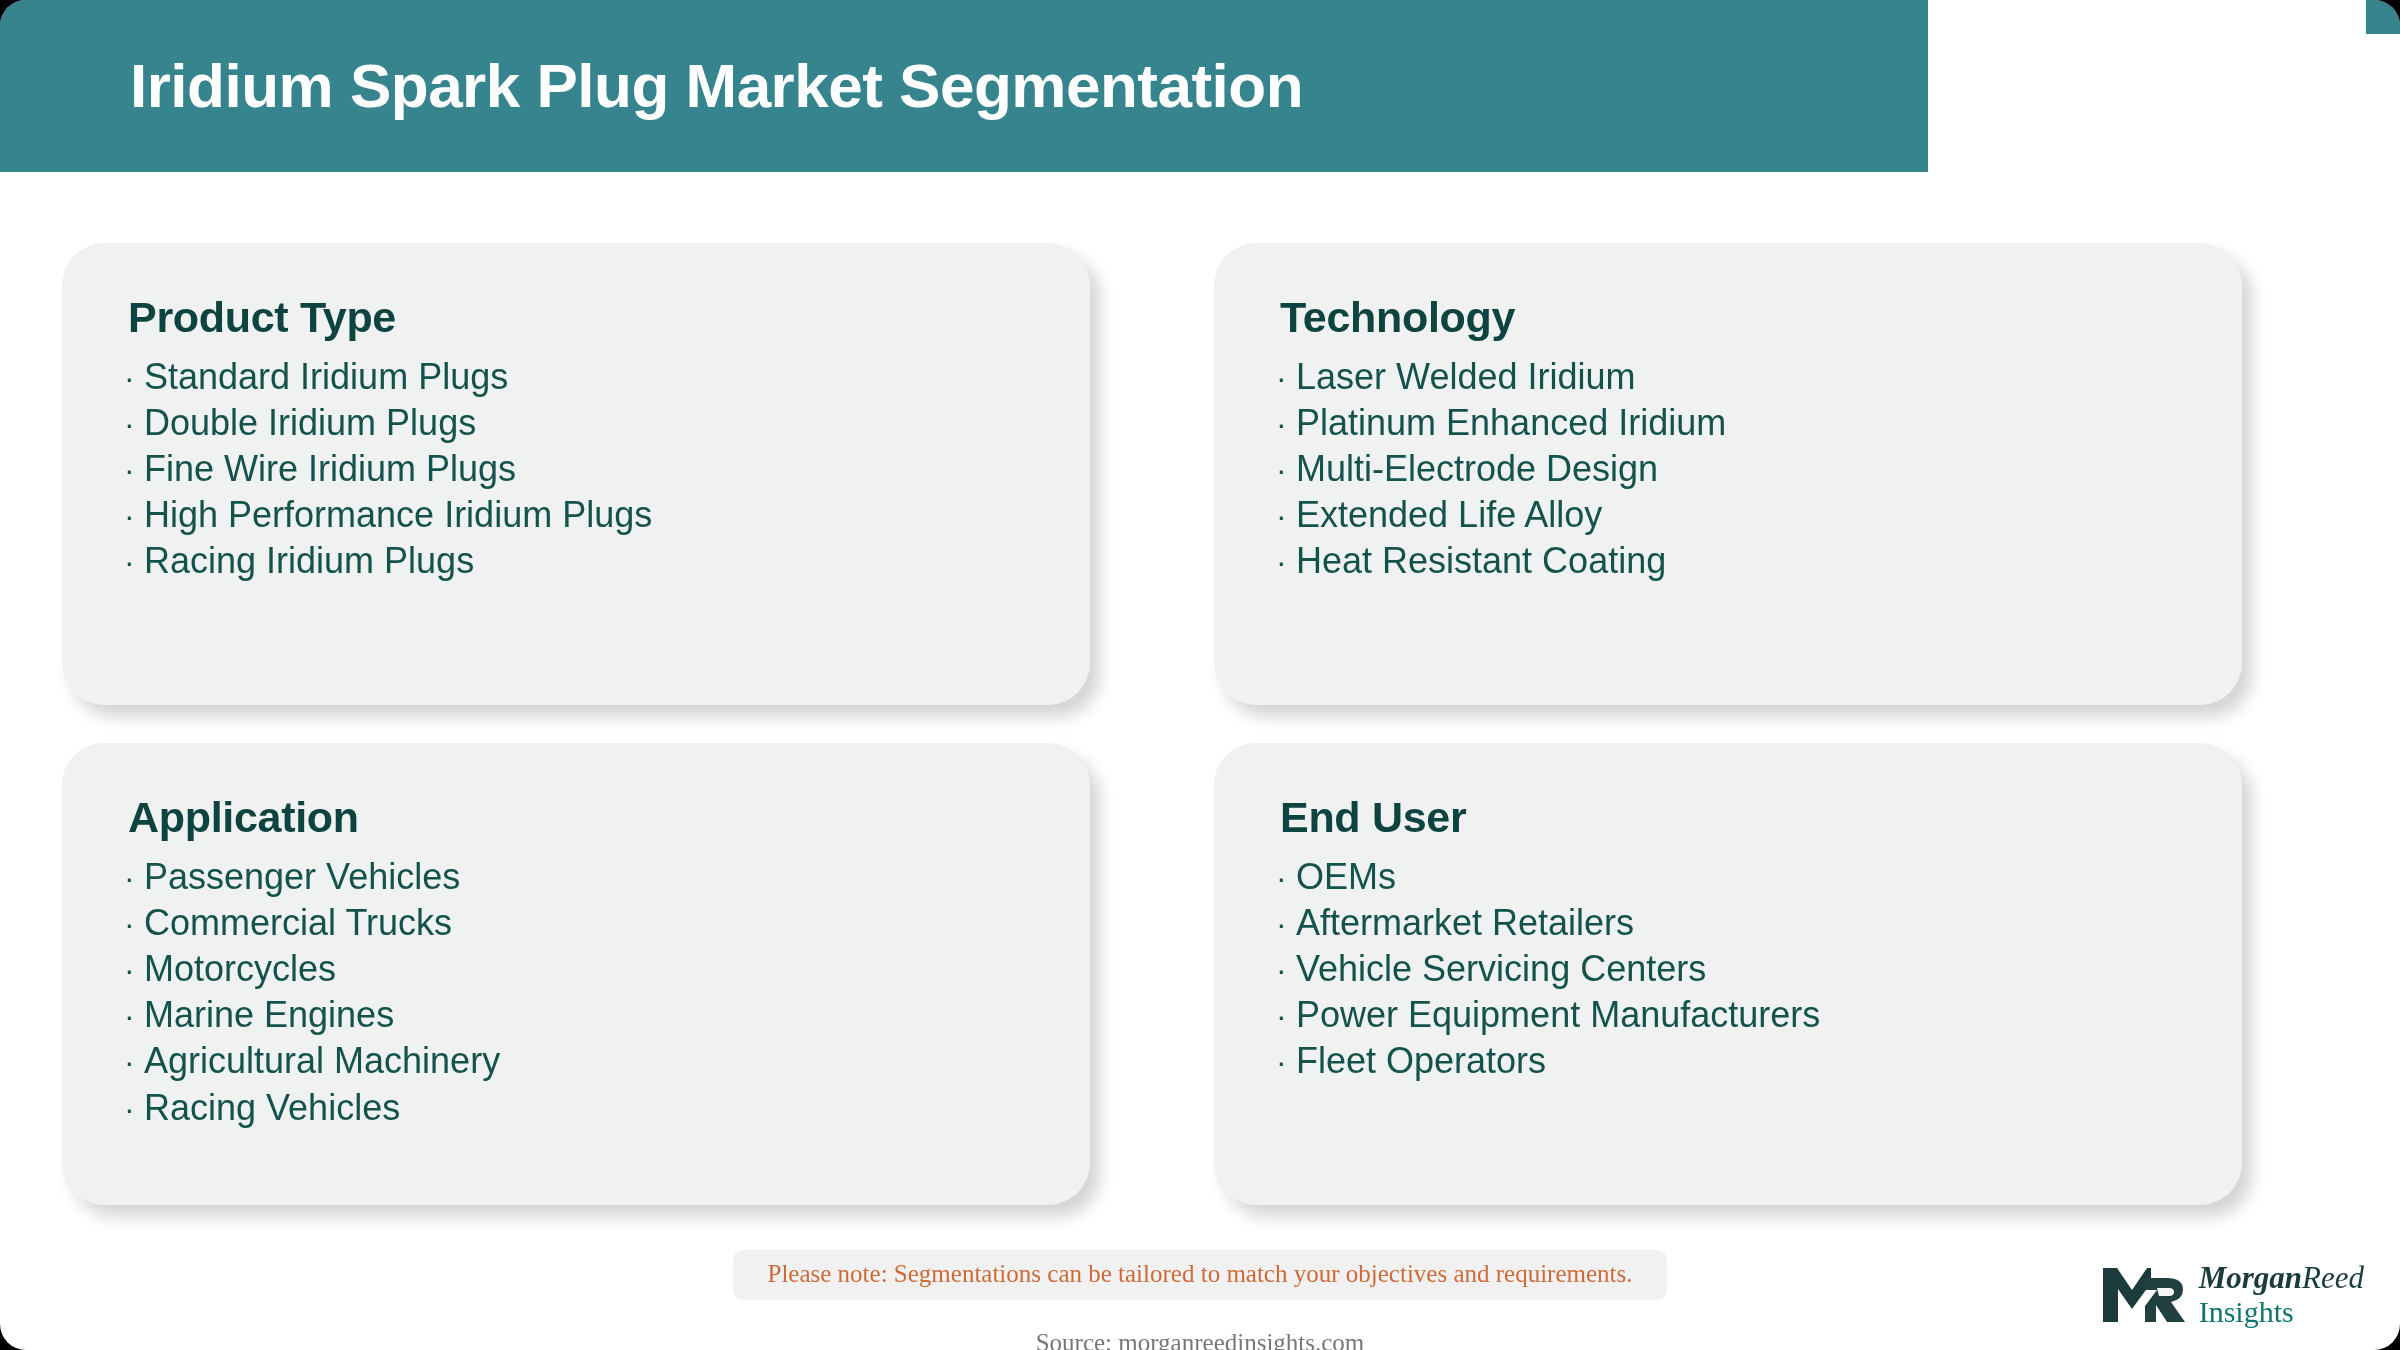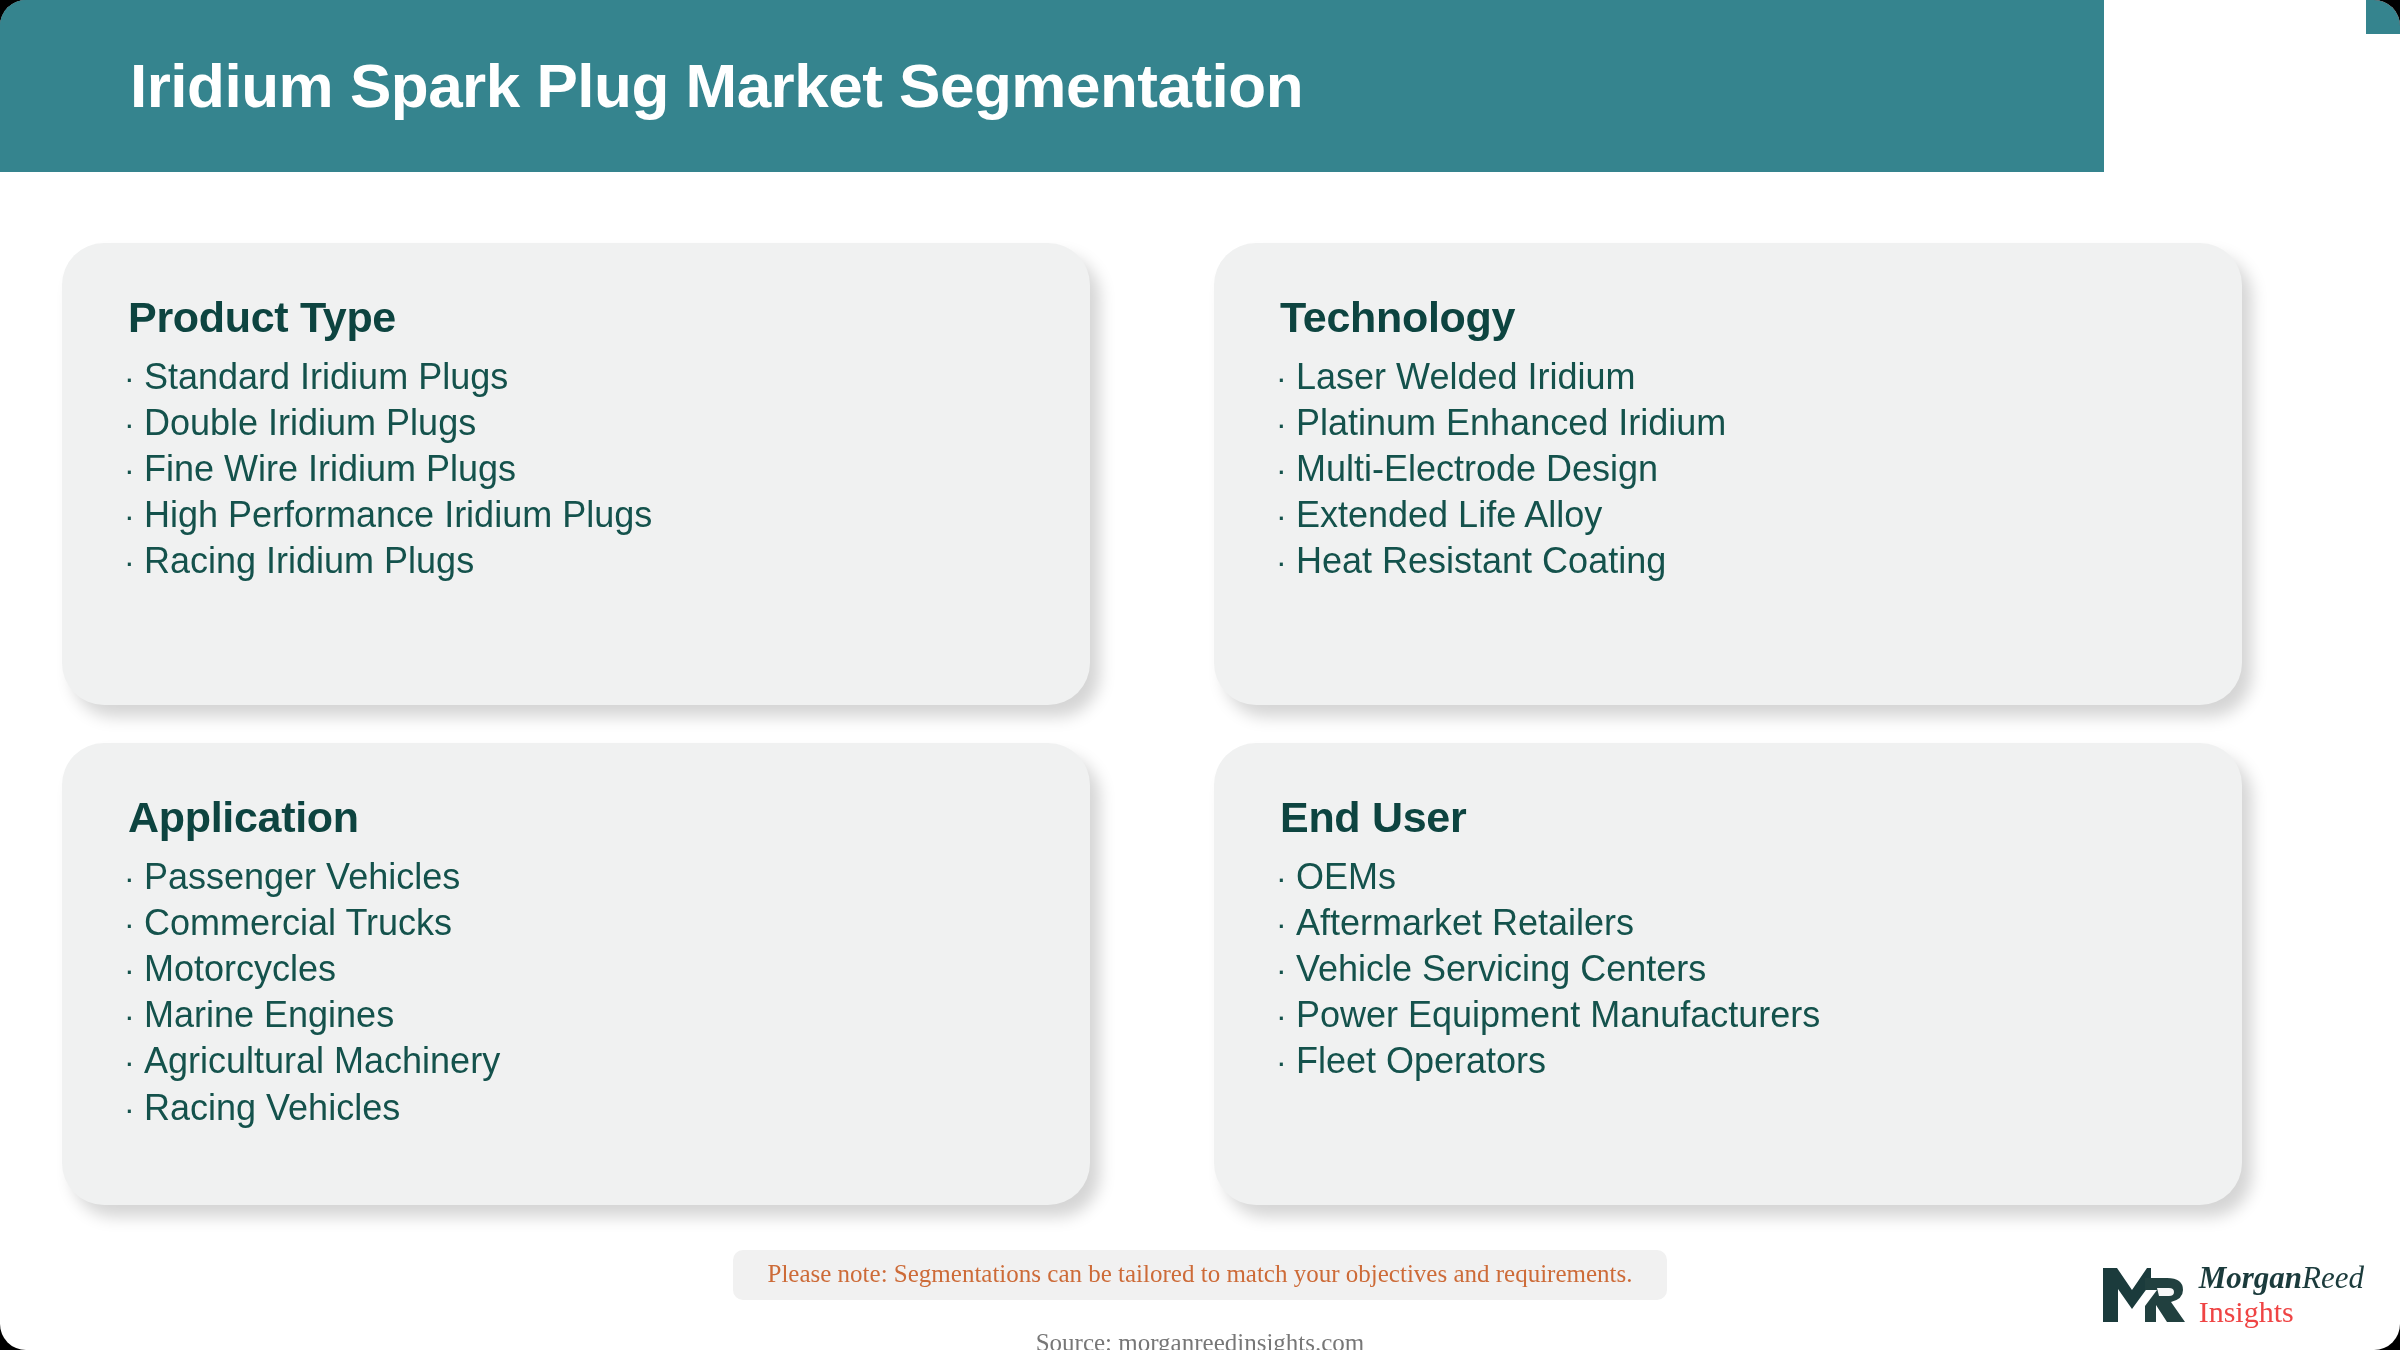--- a/index.html
+++ b/index.html
@@ -21,21 +21,21 @@
     background: #ffffff;
     border-radius: 26px;
     overflow: hidden;
     box-sizing: border-box;
   }
 
   
   #header {
     position: absolute;
     top: 0; left: 0;
-    width: 2104px;
+    width: 1928px;
     height: 172px;
     background: #35848e;
     display: flex;
     align-items: center;
   }
   #header-title {
     margin-left: 130px;
     color: #ffffff;
     font-size: 62px;
     font-weight: bold;
@@ -141,21 +141,21 @@
   }
   #logo-name {
     font-size: 31px;
     color: #1b3b3c;
     white-space: nowrap;
     font-style: italic;
   }
   #logo-name .lw-bold { font-weight: bold; }
   #logo-sub {
     font-size: 30px;
-    color: #ef4444;
+    color: #0f766e;
     margin-top: 4px;
     white-space: nowrap;
   }
 
   
   .corner {
     position: absolute;
     width: 34px;
     height: 34px;
     background: #5b5054;

